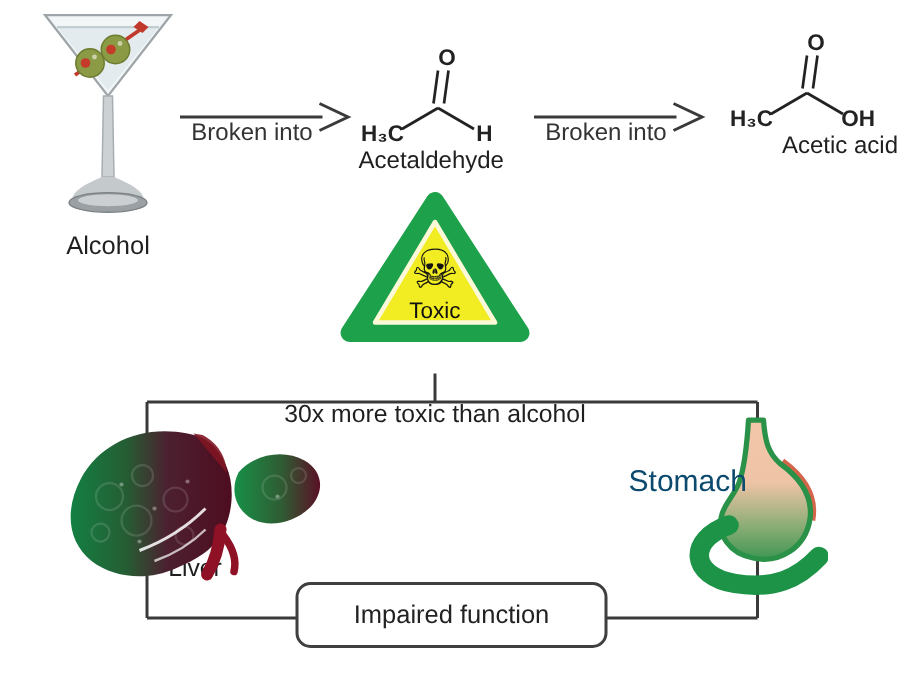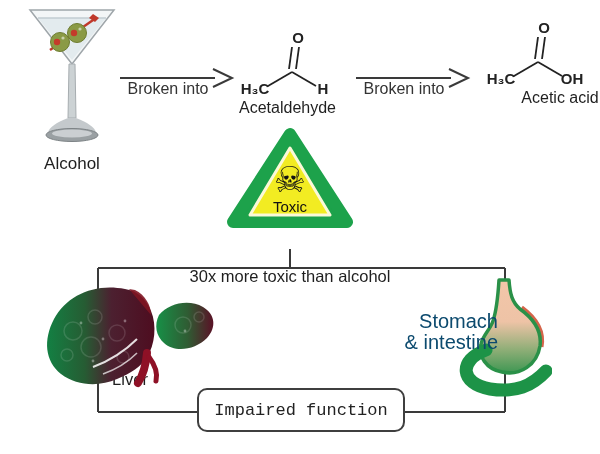--- a/index.html
+++ b/index.html
@@ -11,21 +11,21 @@
   .lbl{position:absolute;text-align:center;color:#1f1f1f;}
   .lbl-main{font-size:17px;}
   .lbl-chem{font-size:16px;}
   .lbl-small{font-size:16px;color:#333;}
   .lines-layer{position:absolute;left:0;top:0;z-index:1;}
   .art{z-index:2;}
   .impaired-box{
     position:absolute;left:197px;top:388px;width:208px;height:44px;
     background:#fff;border:2px solid #3f3f3f;border-radius:10px;
     display:flex;align-items:center;justify-content:center;
-    font-size:17px;color:#222;z-index:3;box-sizing:border-box;font-family:Liberation Mono, monospace;
+    font-size:17px;color:#222;z-index:3;box-sizing:border-box;
   }
   .stomach-label{
     position:absolute;left:368px;top:285px;width:130px;text-align:right;
     font-size:20px;line-height:21px;color:#0c4a6e;z-index:2;margin-top:26px;
   }
   svg text{font-family:"Liberation Sans",sans-serif;}
   .atom{font-size:15px;font-weight:600;fill:#222;}
   .skull{font-family:"DejaVu Sans",sans-serif;font-size:36px;fill:#141414;}
   .toxic-word{font-size:15px;fill:#111;}
 </style>
@@ -155,20 +155,19 @@
         <stop offset="75%" stop-color="#8fae77"></stop>
         <stop offset="100%" stop-color="#3f9753"></stop>
       </linearGradient>
     </defs>
     <path d="M72,31 C87,42 95,55 92,71" stroke="#d4644a" stroke-width="3" fill="none"></path>
     <path d="M49,4 L59,4 C60,18 62,26 70,33 C84,43 92,55 90,70 C87,89 70,100 52,96 C36,93 28,80 31,68 C33,59 40,54 43,45 C46,36 48,20 49,4 Z" fill="url(#stGrad)" stroke="#2a9148" stroke-width="3.5" stroke-linejoin="round"></path>
     <path d="M36,74 C8,84 10,108 40,113 C66,117 82,110 96,95" stroke="#1d9347" stroke-width="13" fill="none" stroke-linecap="round"></path>
   </svg>
   <div class="stomach-label">
     <div>Stomach</div>
-    <div>&amp; intestine</div>
   </div>
 
   <div class="impaired-box">
     <span>Impaired function</span>
   </div>
 
 </div>
 
 </body></html>

